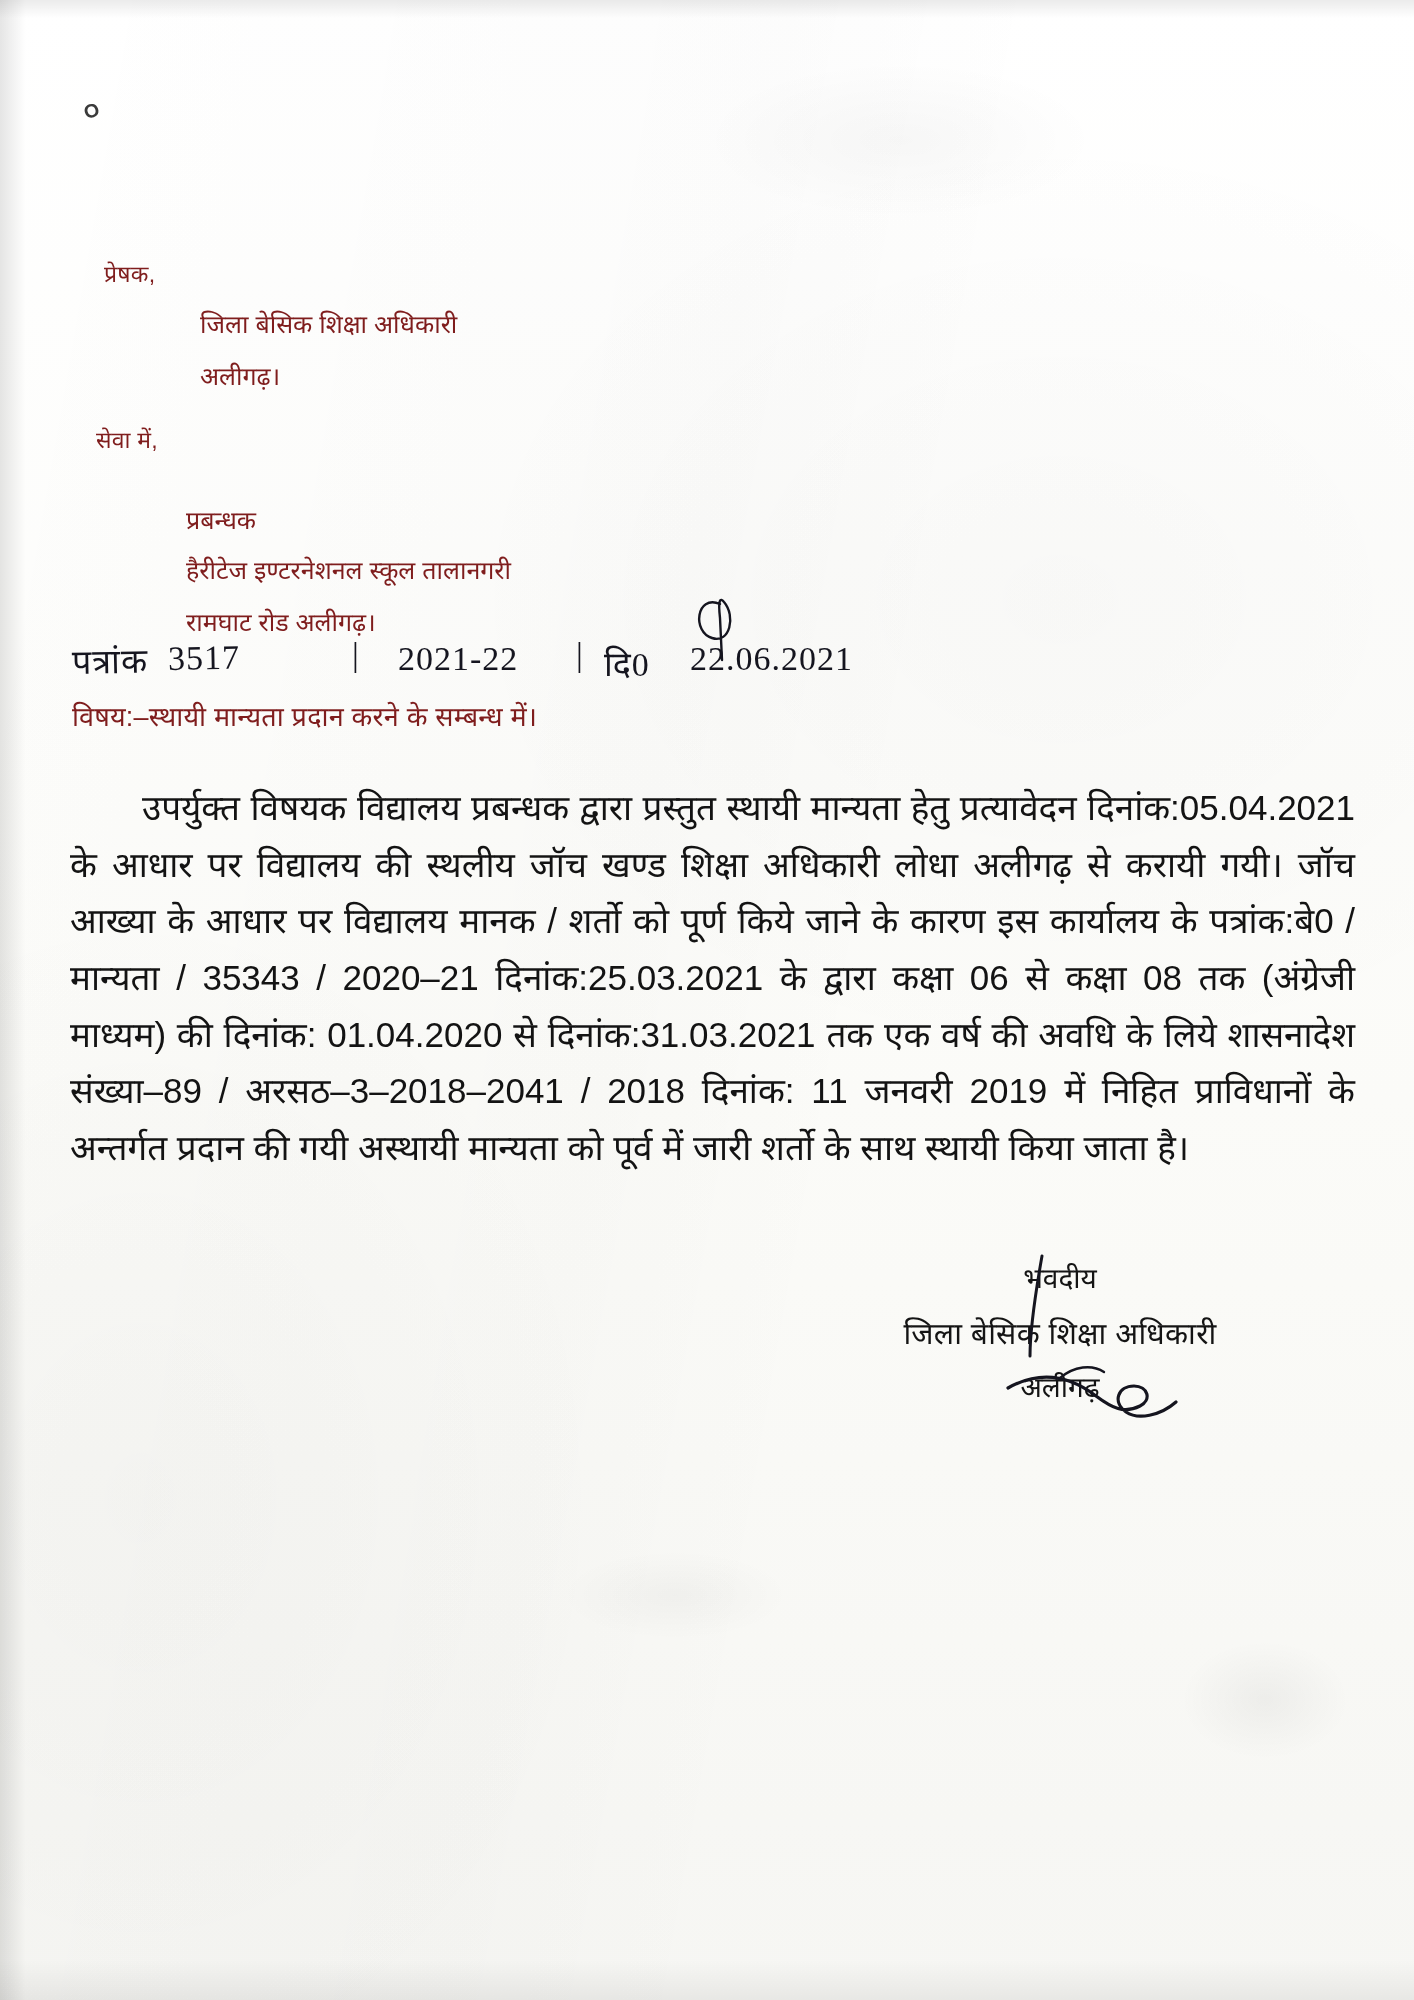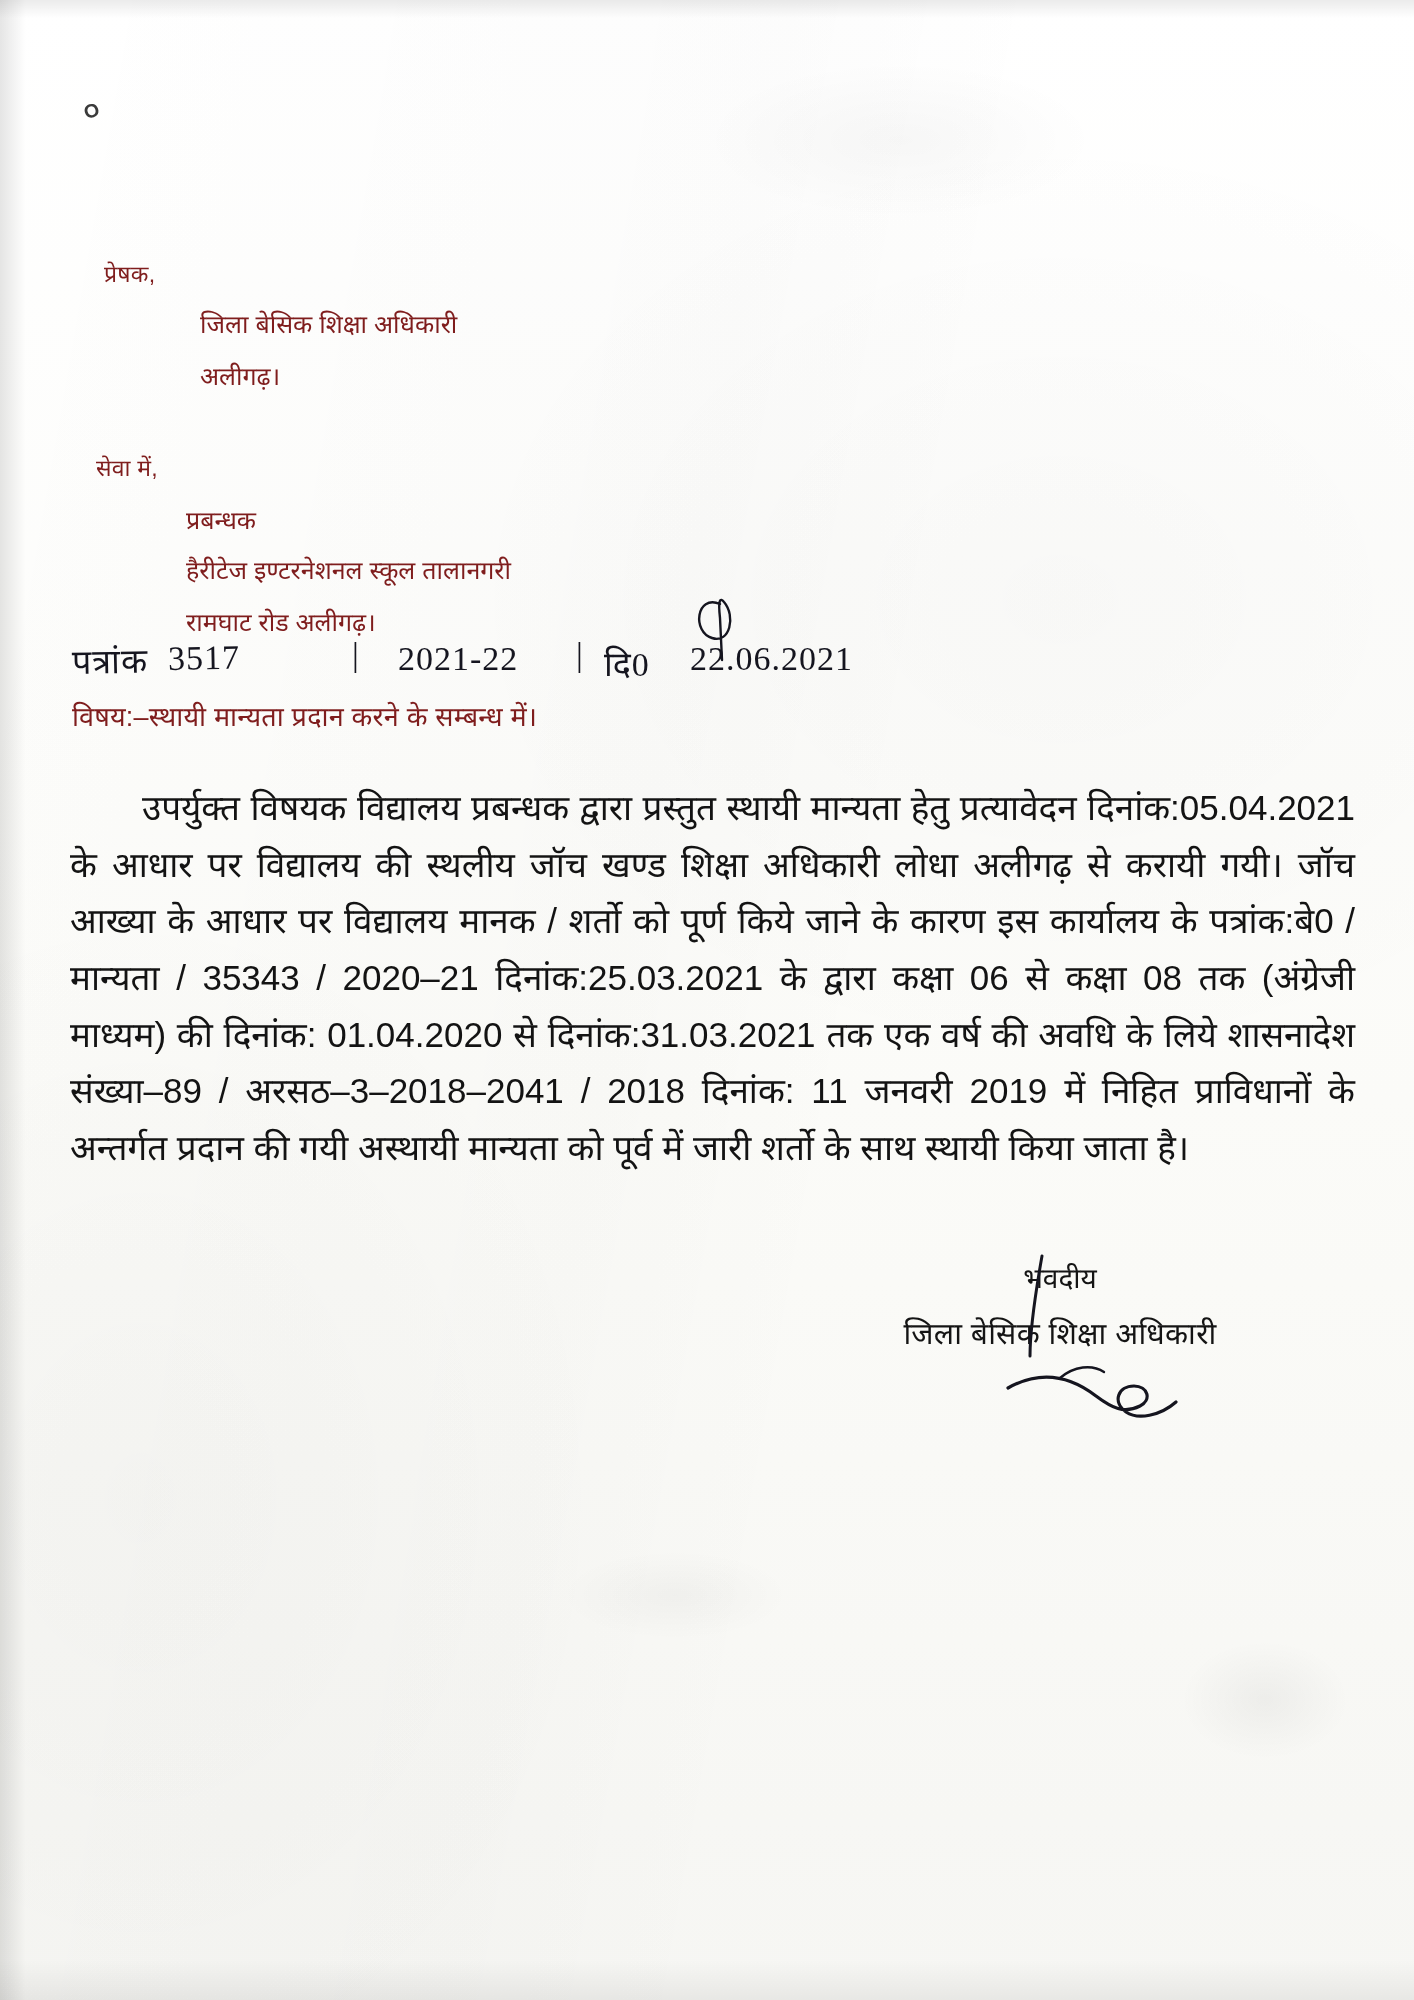--- a/index.html
+++ b/index.html
@@ -138,21 +138,21 @@
   <div class="smudge" style="left:1180px; top:1640px; width:170px; height:120px; background:radial-gradient(ellipse at center, rgba(0,0,0,0.045), rgba(0,0,0,0) 70%);"></div>
   <div class="smudge" style="left:560px; top:1550px; width:230px; height:90px; background:radial-gradient(ellipse at center, rgba(0,0,0,0.03), rgba(0,0,0,0) 70%);"></div>
   <div class="smudge" style="left:700px; top:60px; width:400px; height:160px; background:radial-gradient(ellipse at center, rgba(0,0,0,0.028), rgba(0,0,0,0) 70%);"></div>
 
   <div class="corner-mark" style="left:82px; top:86px; font-size:34px;">०</div>
 
   <div class="doc-text lbl" style="left:104px; top:258px;">प्रेषक,</div>
   <div class="doc-text lbl-ind" style="left:200px; top:306px;">जिला बेसिक शिक्षा अधिकारी</div>
   <div class="doc-text lbl-ind" style="left:200px; top:358px;">अलीगढ़।</div>
 
-  <div class="doc-text lbl" style="left:96px; top:452px;">सेवा में,</div>
+  <div class="doc-text lbl" style="left:96px; top:424px;">सेवा में,</div>
   <div class="doc-text lbl-ind" style="left:186px; top:502px;">प्रबन्धक</div>
   <div class="doc-text lbl-ind" style="left:186px; top:552px;">हैरीटेज इण्टरनेशनल स्कूल तालानगरी</div>
   <div class="doc-text lbl-ind" style="left:186px; top:604px;">रामघाट रोड अलीगढ़।</div>
 
   <div class="hand hand-slant" style="left:72px; top:638px;">पत्रांक</div>
   <div class="hand hand-slant" style="left:168px; top:640px;">3517</div>
   <div class="hand" style="left:352px; top:636px;">|</div>
   <div class="hand" style="left:398px; top:640px;">2021-22</div>
   <div class="hand" style="left:576px; top:636px;">|</div>
   <div class="hand" style="left:604px; top:640px;">दि0</div>
@@ -162,20 +162,21 @@
     <path d="M30 16 C6 6, 2 44, 22 50 C40 56, 46 28, 34 14 C30 9, 28 12, 30 30 L32 72" fill="none" stroke="#15151f" stroke-width="2.4" stroke-linecap="round"></path>
   </svg>
 
   <div class="doc-text subject" style="left:72px; top:698px;">विषय:–स्थायी मान्यता प्रदान करने के सम्बन्ध में।</div>
 
   <div class="body-para">उपर्युक्त विषयक विद्यालय प्रबन्धक द्वारा प्रस्तुत स्थायी मान्यता हेतु प्रत्यावेदन दिनांक:05.04.2021 के आधार पर विद्यालय की स्थलीय जॉच खण्ड शिक्षा अधिकारी लोधा अलीगढ़ से करायी गयी। जॉच आख्या के आधार पर विद्यालय मानक / शर्तो को पूर्ण किये जाने के कारण इस कार्यालय के पत्रांक:बे0 / मान्यता / 35343 / 2020–21 दिनांक:25.03.2021 के द्वारा कक्षा 06 से कक्षा 08 तक (अंग्रेजी माध्यम) की दिनांक: 01.04.2020 से दिनांक:31.03.2021 तक एक वर्ष की अवधि के लिये शासनादेश संख्या–89 / अरसठ–3–2018–2041 / 2018 दिनांक: 11 जनवरी 2019 में निहित प्राविधानों के अन्तर्गत प्रदान की गयी अस्थायी मान्यता को पूर्व में जारी शर्तो के साथ स्थायी किया जाता है।</div>
 
   <div class="closing" style="left:840px; top:1258px; width:440px;">
     <div class="c1">भवदीय</div>
     <div class="c2">जिला बेसिक शिक्षा अधिकारी</div>
+    <div class="c3">अलीगढ़</div>
   </div>
 
   <svg class="sign-svg" style="left:1000px; top:1246px;" width="220" height="200" viewBox="0 0 220 200">
     <path d="M42 10 C36 44, 30 82, 30 110" fill="none" stroke="#15151f" stroke-width="3" stroke-linecap="round"></path>
     <path d="M8 142 C40 124, 70 130, 96 150 C112 162, 124 168, 140 160 C152 154, 148 140, 134 140 C118 140, 112 156, 126 166 C138 174, 160 170, 176 156" fill="none" stroke="#15151f" stroke-width="3.2" stroke-linecap="round"></path>
     <path d="M60 132 C74 120, 92 118, 104 126" fill="none" stroke="#15151f" stroke-width="2.4" stroke-linecap="round"></path>
   </svg>
 
 </div>
 

